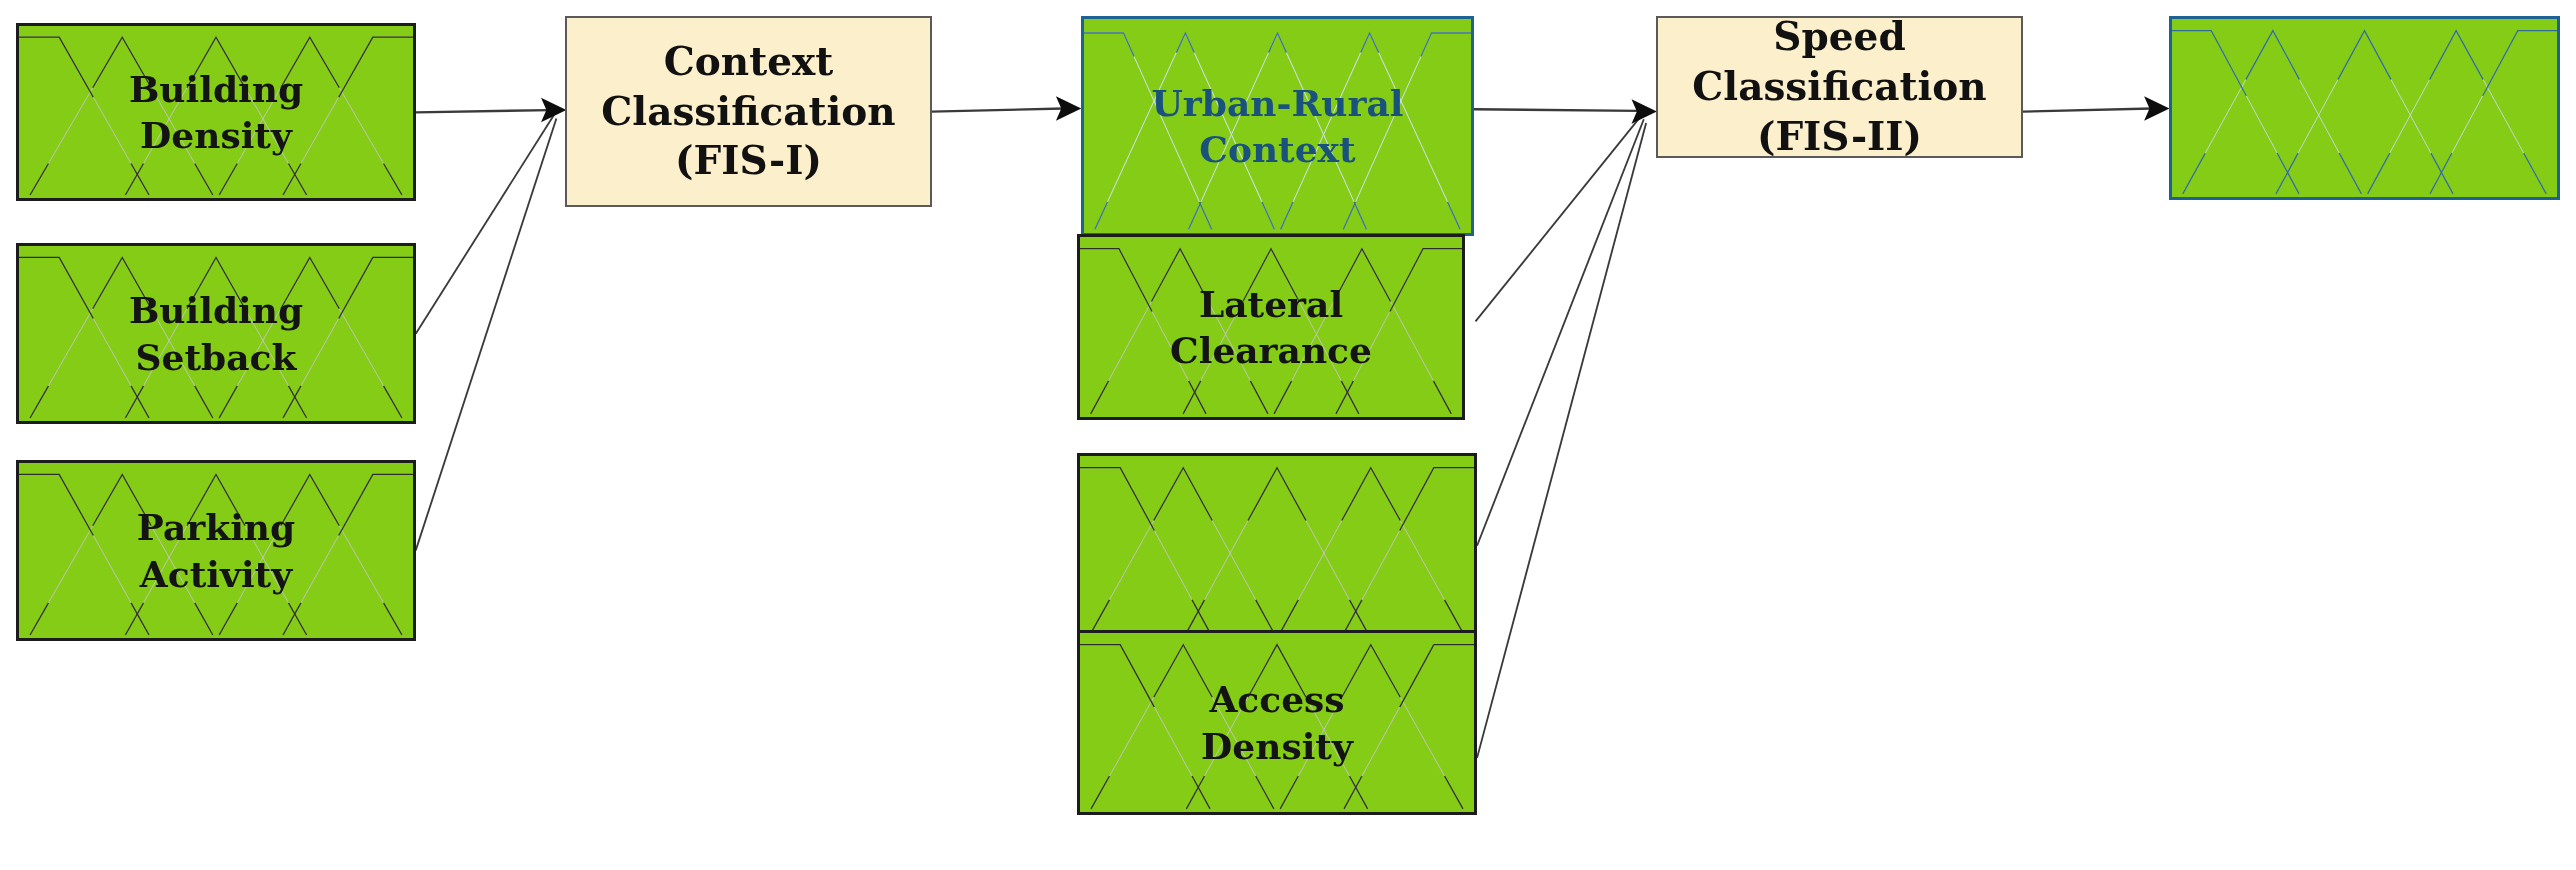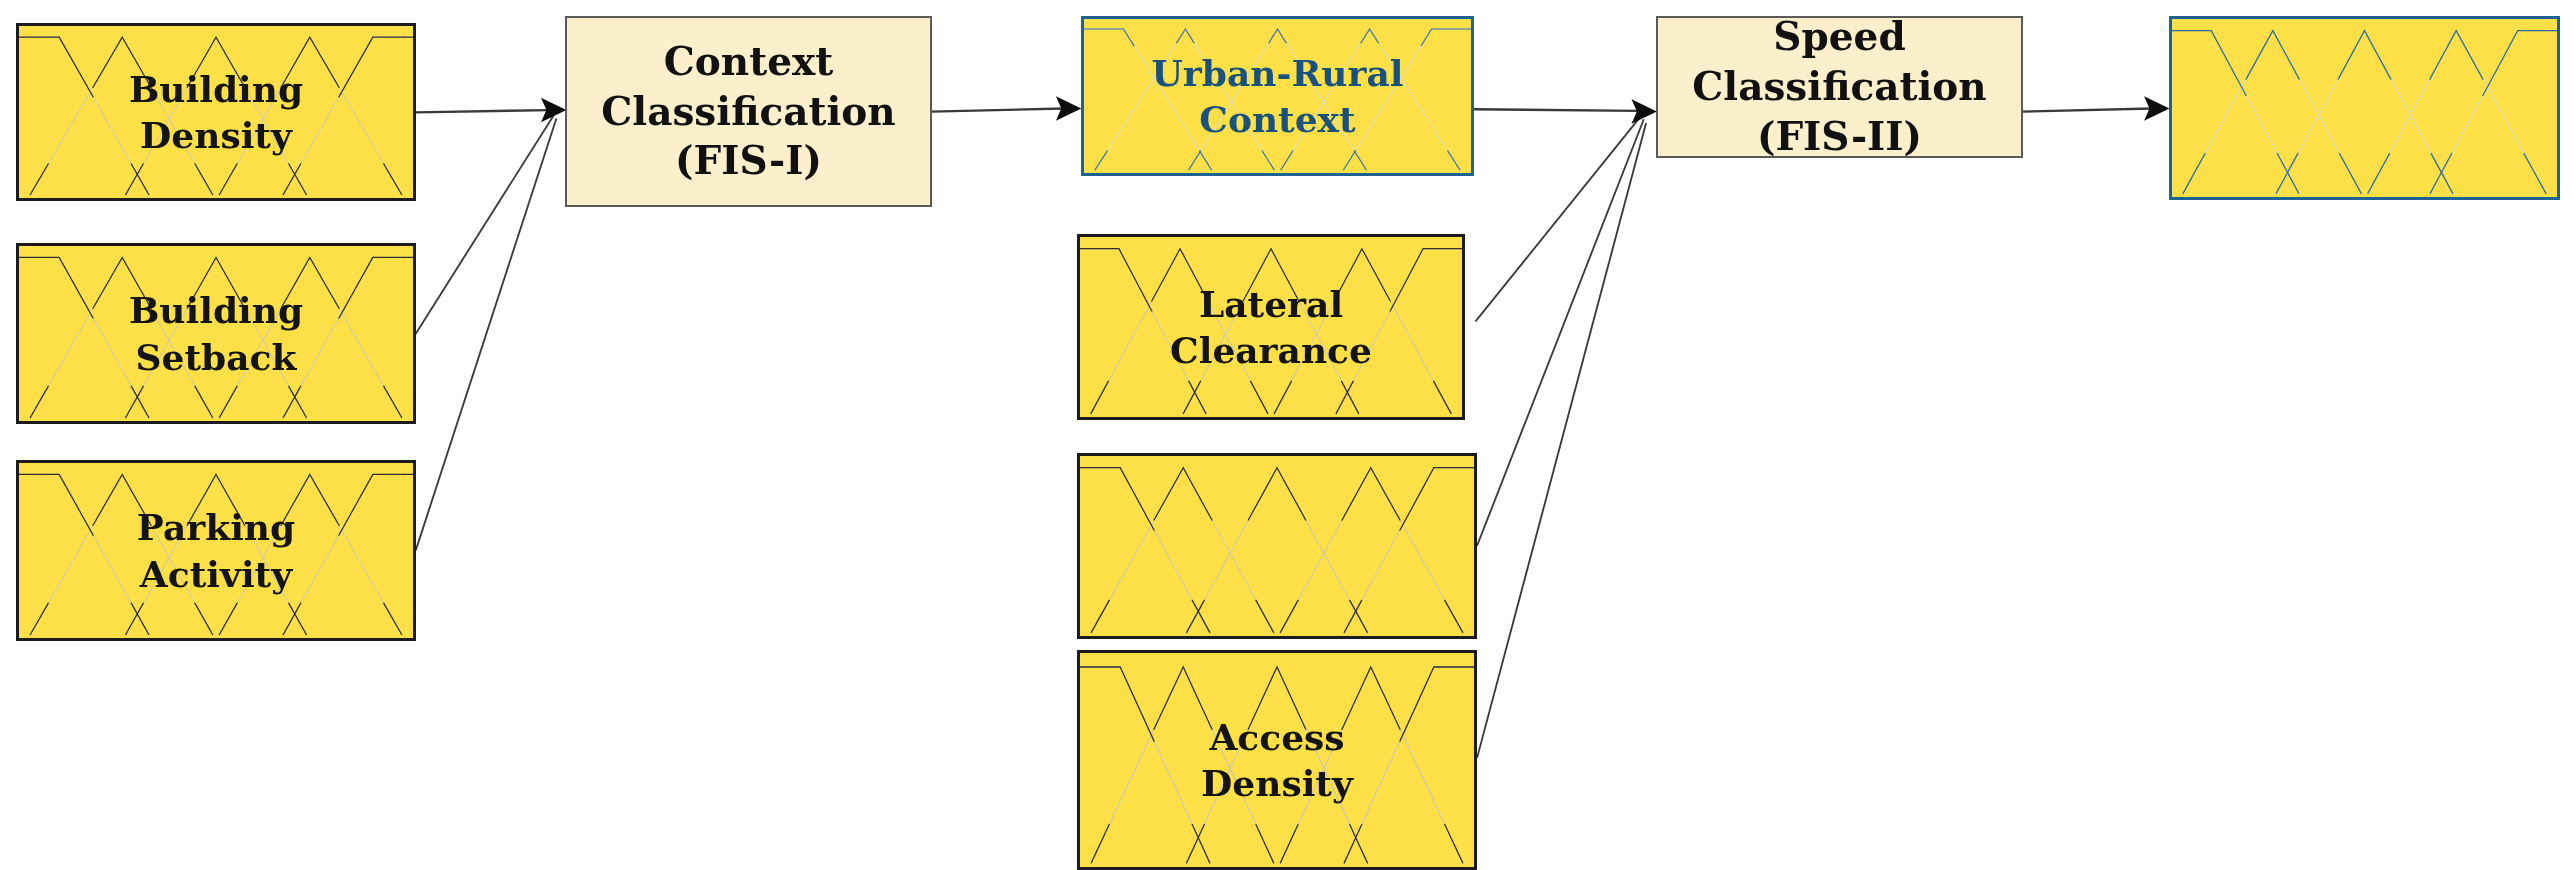--- a/index.html
+++ b/index.html
@@ -8,21 +8,21 @@
     width:2576px;height:871px;
     background:#ffffff;
     font-family:"DejaVu Serif","Liberation Serif",serif;
     overflow:hidden;
   }
   #connectors{position:absolute;left:0;top:0;width:2576px;height:871px;pointer-events:none;}
   .box{
     position:absolute;
     box-sizing:border-box;
     display:flex;align-items:center;justify-content:center;
-    background:#fde047;
+    background:#84cc16;
   }
   .mfbg{position:absolute;left:0;top:0;width:100%;height:100%;}
   .label{
     position:relative;
     font-weight:bold;
     text-align:center;
     white-space:pre-line;
     line-height:1.28;
     font-size:36px;
     z-index:2;
@@ -136,21 +136,21 @@
     <div class="label">Parking
 Activity</div>
   </div>
 
   <div class="box fis" style="left:565px;top:16px;width:367px;height:191px">
     <div class="label">Context
 Classification
 (FIS-I)</div>
   </div>
 
-  <div class="box blue mf" style="left:1081px;top:16px;width:393px;height:160px">
+  <div class="box blue mf" style="left:1081px;top:16px;width:393px;height:220px">
       <svg class="mfbg" viewBox="0 0 1000 460" preserveAspectRatio="none">
         <polyline fill="none" stroke="#d0dfe9" stroke-width="2.4" points="0.0,30.0 102.0,30.0 330.0,452.0"></polyline>
         <polyline fill="none" stroke="#d0dfe9" stroke-width="2.4" points="28.0,452.0 262.0,30.0 492.0,452.0"></polyline>
         <polyline fill="none" stroke="#d0dfe9" stroke-width="2.4" points="270.0,452.0 500.0,30.0 730.0,452.0"></polyline>
         <polyline fill="none" stroke="#d0dfe9" stroke-width="2.4" points="508.0,452.0 738.0,30.0 972.0,452.0"></polyline>
         <polyline fill="none" stroke="#d0dfe9" stroke-width="2.4" points="670.0,452.0 898.0,30.0 1000.0,30.0"></polyline>
         <polyline fill="none" stroke="#39719c" stroke-width="3.2" points="0.0,30.0 102.0,30.0 129.4,80.6"></polyline>
         <polyline fill="none" stroke="#39719c" stroke-width="3.2" points="298.1,392.9 330.0,452.0"></polyline>
         <polyline fill="none" stroke="#39719c" stroke-width="3.2" points="28.0,452.0 60.8,392.9"></polyline>
         <polyline fill="none" stroke="#39719c" stroke-width="3.2" points="238.6,72.2 262.0,30.0 285.0,72.2"></polyline>
@@ -209,21 +209,21 @@
         <polyline fill="none" stroke="#2e2e2e" stroke-width="3.2" points="426.4,165.0 500.0,30.0 573.6,165.0"></polyline>
         <polyline fill="none" stroke="#2e2e2e" stroke-width="3.2" points="684.0,367.6 730.0,452.0"></polyline>
         <polyline fill="none" stroke="#2e2e2e" stroke-width="3.2" points="508.0,452.0 554.0,367.6"></polyline>
         <polyline fill="none" stroke="#2e2e2e" stroke-width="3.2" points="664.4,165.0 738.0,30.0 812.9,165.0"></polyline>
         <polyline fill="none" stroke="#2e2e2e" stroke-width="3.2" points="925.2,367.6 972.0,452.0"></polyline>
         <polyline fill="none" stroke="#2e2e2e" stroke-width="3.2" points="670.0,452.0 715.6,367.6"></polyline>
         <polyline fill="none" stroke="#2e2e2e" stroke-width="3.2" points="811.4,190.4 898.0,30.0 1000.0,30.0"></polyline>
       </svg>
   </div>
 
-  <div class="box input mf" style="left:1077px;top:650px;width:400px;height:220px">
+  <div class="box input mf" style="left:1077px;top:630px;width:400px;height:185px">
       <svg class="mfbg" viewBox="0 0 1000 460" preserveAspectRatio="none">
         <polyline fill="none" stroke="#c4c4c4" stroke-width="2.4" points="0.0,30.0 102.0,30.0 330.0,452.0"></polyline>
         <polyline fill="none" stroke="#c4c4c4" stroke-width="2.4" points="28.0,452.0 262.0,30.0 492.0,452.0"></polyline>
         <polyline fill="none" stroke="#c4c4c4" stroke-width="2.4" points="270.0,452.0 500.0,30.0 730.0,452.0"></polyline>
         <polyline fill="none" stroke="#c4c4c4" stroke-width="2.4" points="508.0,452.0 738.0,30.0 972.0,452.0"></polyline>
         <polyline fill="none" stroke="#c4c4c4" stroke-width="2.4" points="670.0,452.0 898.0,30.0 1000.0,30.0"></polyline>
         <polyline fill="none" stroke="#2e2e2e" stroke-width="3.2" points="0.0,30.0 102.0,30.0 188.6,190.4"></polyline>
         <polyline fill="none" stroke="#2e2e2e" stroke-width="3.2" points="284.4,367.6 330.0,452.0"></polyline>
         <polyline fill="none" stroke="#2e2e2e" stroke-width="3.2" points="28.0,452.0 74.8,367.6"></polyline>
         <polyline fill="none" stroke="#2e2e2e" stroke-width="3.2" points="187.1,165.0 262.0,30.0 335.6,165.0"></polyline>

